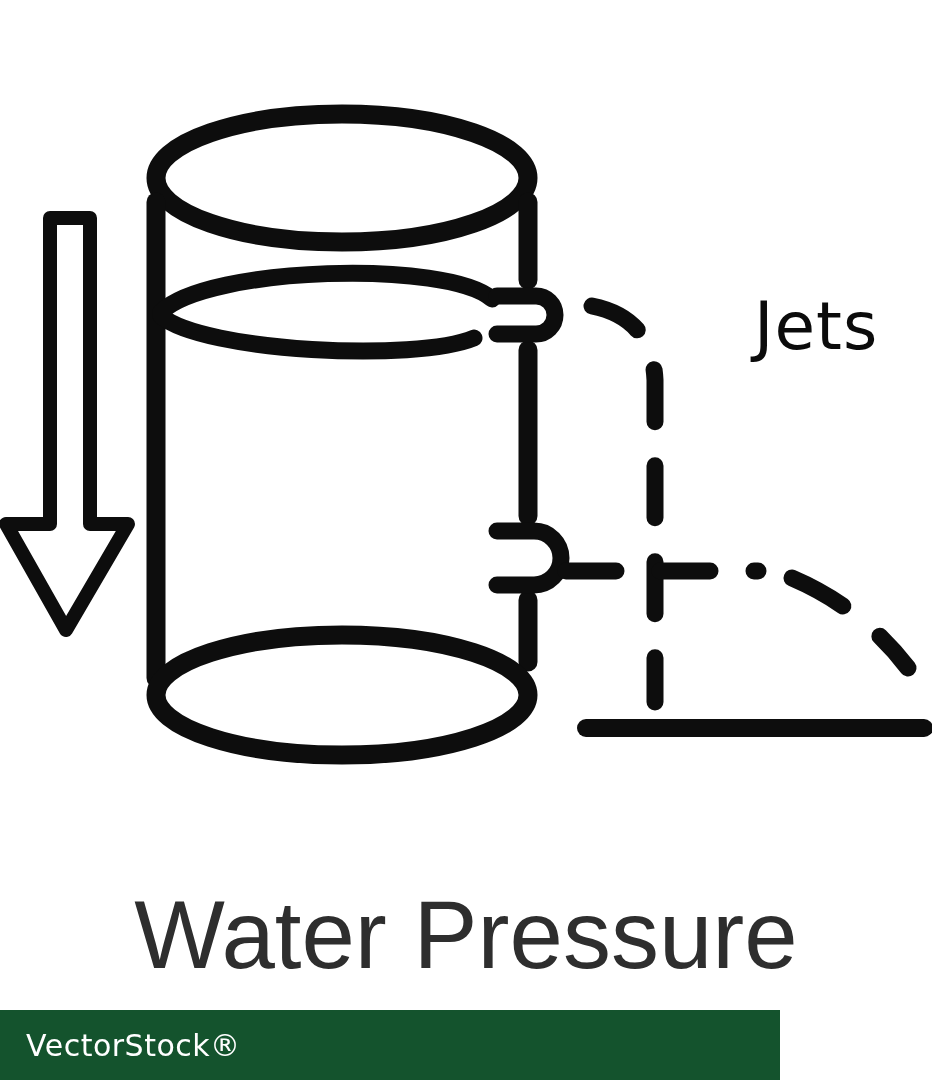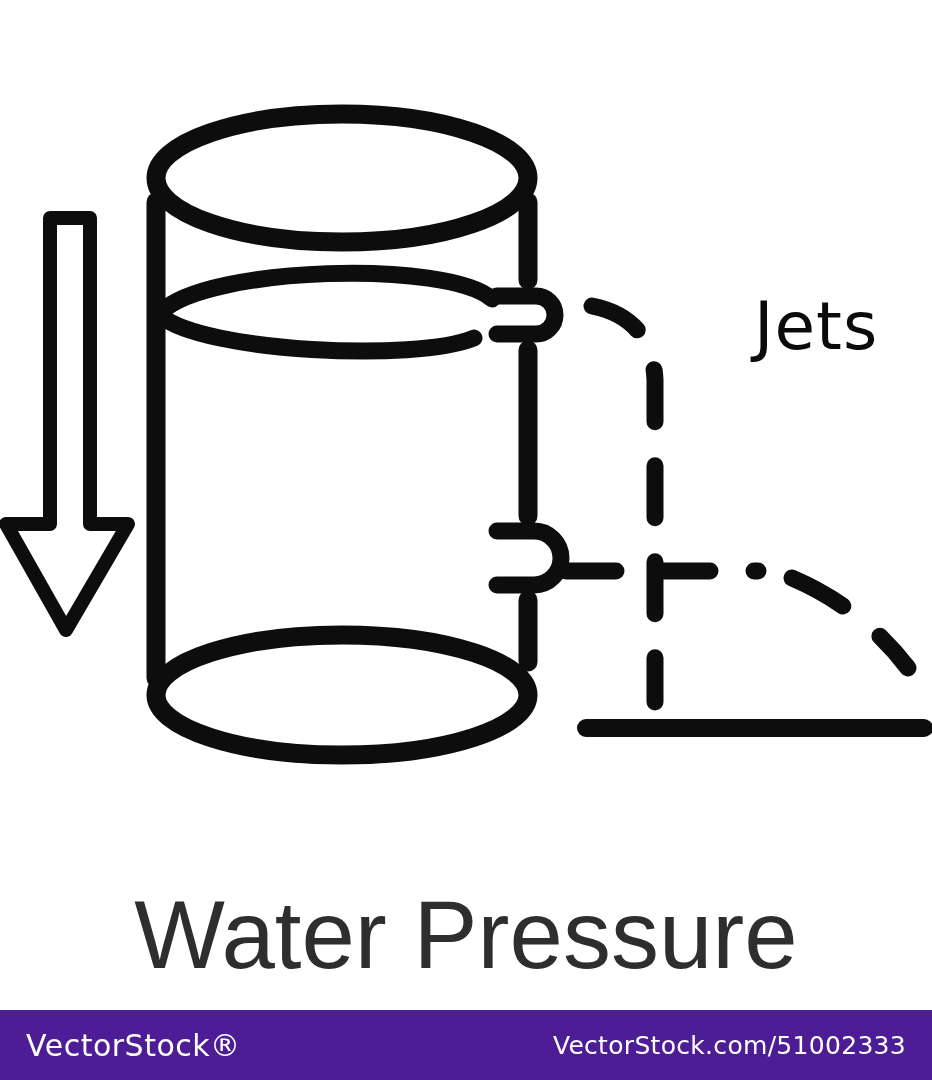--- a/index.html
+++ b/index.html
@@ -45,22 +45,22 @@
     text-align: center;
     font-size: 96px;
     font-weight: 300;
     font-family: "Liberation Sans", "DejaVu Sans", sans-serif;
     color: #2e2e2e;
     letter-spacing: 0px;
   }
   .watermark-bar {
     position: absolute;
     left: 0; bottom: 0;
-    width: 932px; height: 70px;
-    background: #4c1d95;
+    width: 780px; height: 70px;
+    background: #14532d;
     display: flex;
     align-items: center;
     justify-content: space-between;
     padding: 0 26px 0 26px;
     gap: 40px;
   }
   .wm-brand {
     color: #ffffff;
     font-size: 30px;
     font-weight: 400;
@@ -111,16 +111,15 @@
     <path class="stroke" d="M 586 728 H 924" stroke-width="18"></path>
   </svg>
 
 
   <div class="label label-jets">Jets</div>
 
   <div class="label label-title">Water Pressure</div>
 
   <div class="watermark-bar">
     <span class="wm-brand">VectorStock®</span>
-    <span class="wm-ref">VectorStock.com/51002333</span>
   </div>
 
 </div>
 
 </body></html>

